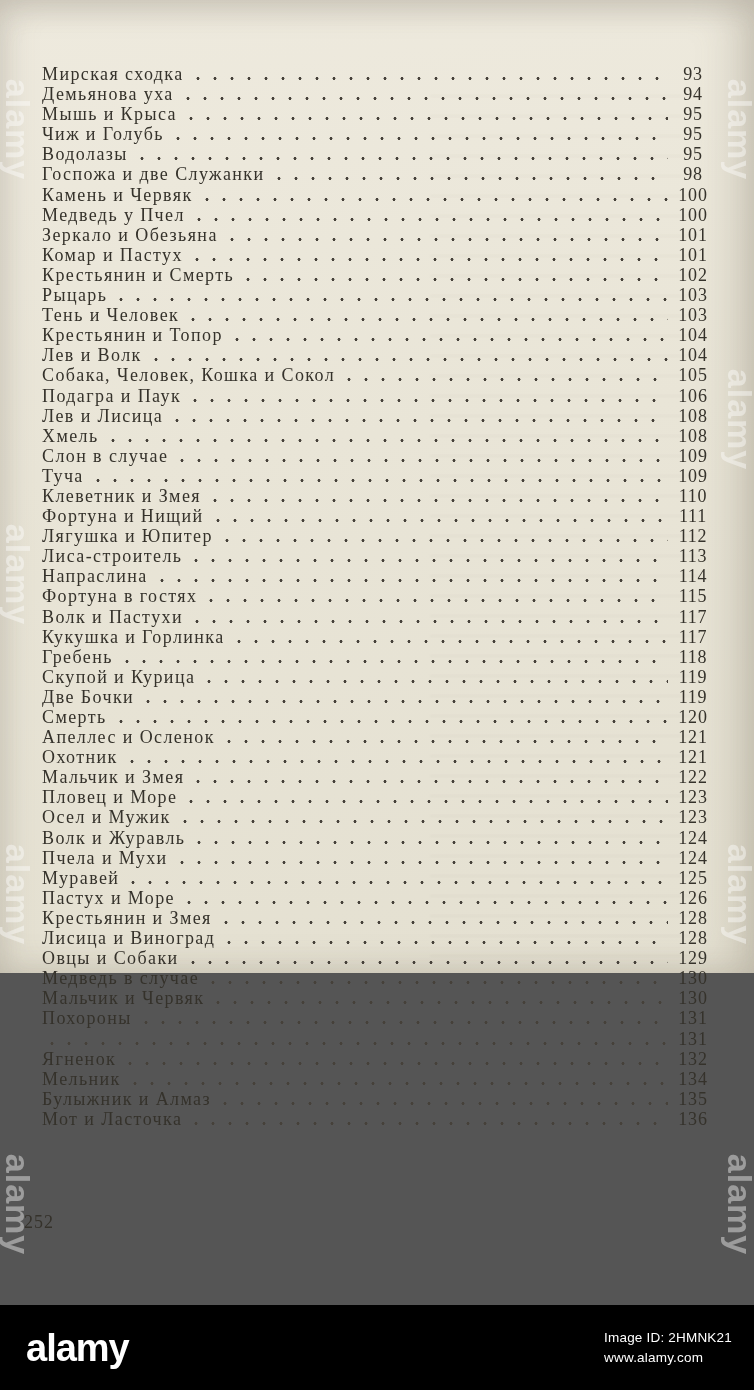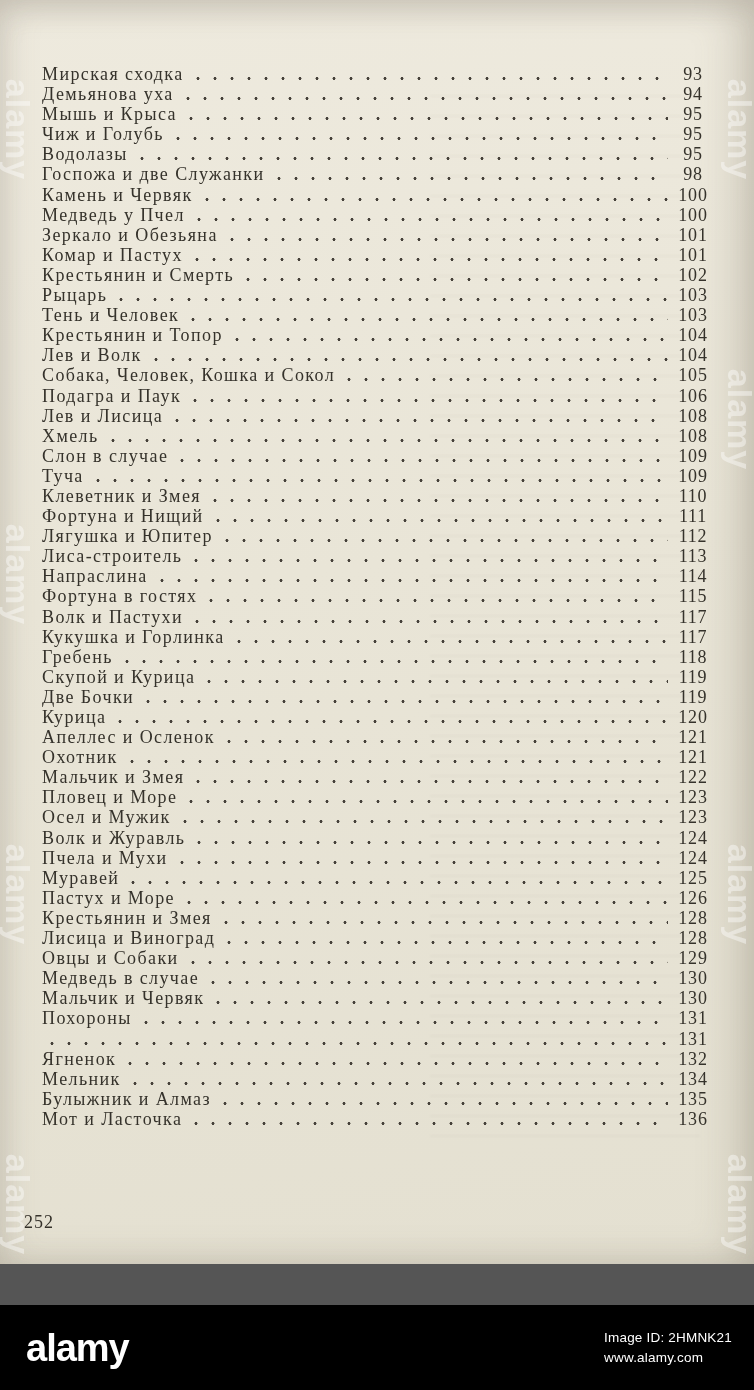--- a/index.html
+++ b/index.html
@@ -5,21 +5,21 @@
   html, body { margin: 0; padding: 0; }
   body {
     width: 754px; height: 1390px;
     position: relative;
     overflow: hidden;
     background: #555;
     font-family: "Liberation Serif", serif;
   }
   
   .scan {
-    position: absolute; left: 0; top: 0; width: 754px; height: 1264px;
+    position: absolute; left: 0; top: 0; width: 754px; height: 973px;
     background: linear-gradient(173deg, #eeeade 0%, #e9e5d7 45%, #e4e0d1 100%);
     box-shadow: inset -20px 0 38px rgba(110,102,84,0.22),
                 inset 14px 0 30px rgba(110,102,84,0.10),
                 inset 0 12px 24px rgba(110,102,84,0.10);
   }
   
   .bleed {
     position: absolute; left: 430px; top: 95px; width: 270px; height: 1060px;
     background: repeating-linear-gradient(180deg,
       rgba(110,104,88,0.10) 0 2px, rgba(0,0,0,0) 2px 20px);
@@ -256,21 +256,21 @@
         <span class="toc-title">Скупой и Курица</span>
         <span class="toc-leader"></span>
         <span class="toc-pagenum">119</span>
       </div>
       <div class="toc-row">
         <span class="toc-title">Две Бочки</span>
         <span class="toc-leader"></span>
         <span class="toc-pagenum">119</span>
       </div>
       <div class="toc-row">
-        <span class="toc-title">Курица</span>
+        <span class="toc-title">Смерть</span>
         <span class="toc-leader"></span>
         <span class="toc-pagenum">120</span>
       </div>
       <div class="toc-row">
         <span class="toc-title">Апеллес и Осленок</span>
         <span class="toc-leader"></span>
         <span class="toc-pagenum">121</span>
       </div>
       <div class="toc-row">
         <span class="toc-title">Охотник</span>

